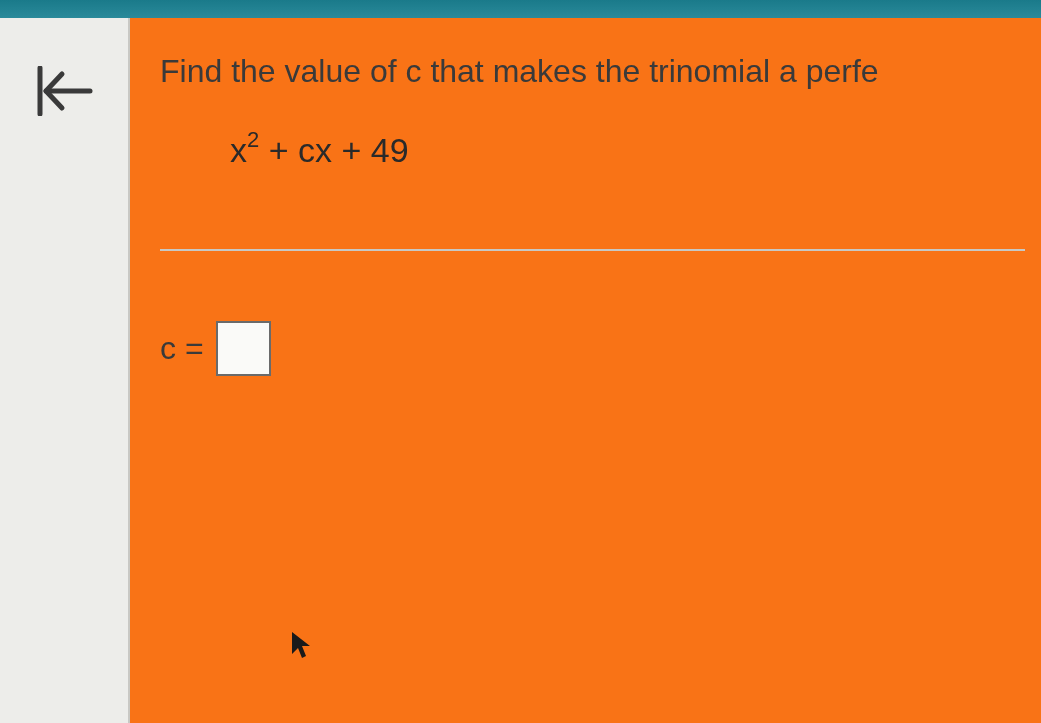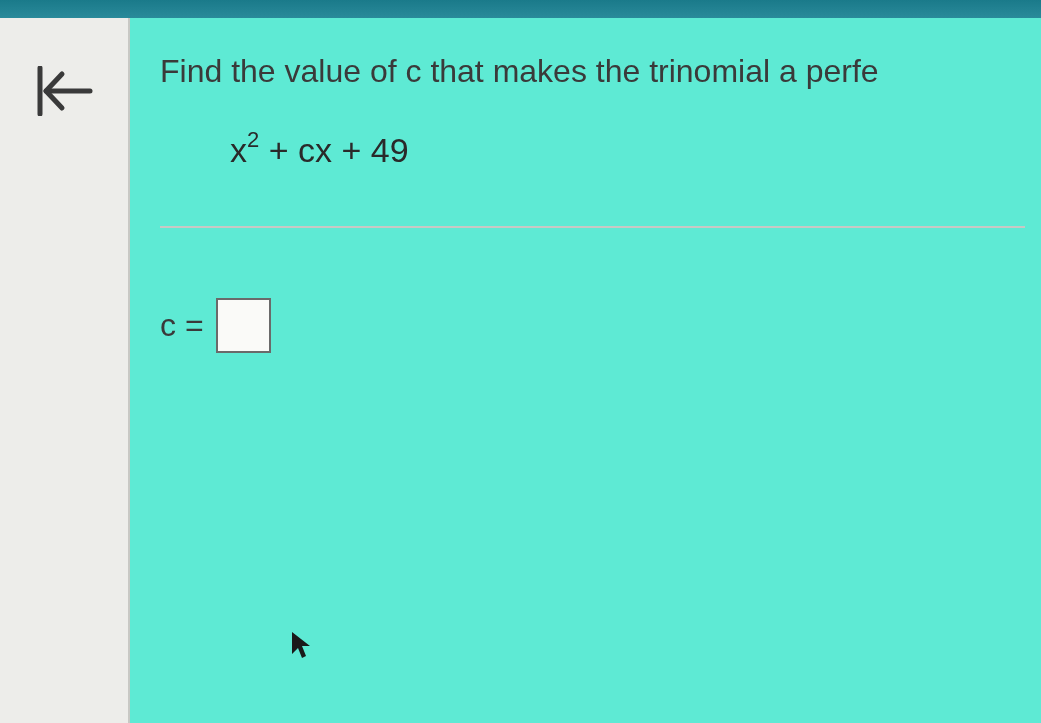--- a/index.html
+++ b/index.html
@@ -38,33 +38,33 @@
       height: 55px;
       display: flex;
       align-items: center;
       justify-content: center;
       cursor: pointer;
       color: #3a3a3a;
     }
     .content-area {
       flex: 1;
       padding: 35px 16px 0 30px;
-      background: #5eead4;
+      background: #f97316;
     }
     .question-text {
       font-size: 32px;
       color: #3a3a3a;
       margin-bottom: 40px;
       font-weight: 400;
     }
     .expression {
       font-size: 34px;
       color: #2a2a2a;
       margin-left: 70px;
-      margin-bottom: 56px;
+      margin-bottom: 79px;
       font-weight: 400;
     }
     .expression .base {
       position: relative;
     }
     .expression sup {
       font-size: 22px;
       vertical-align: super;
       position: relative;
       top: -3px;

